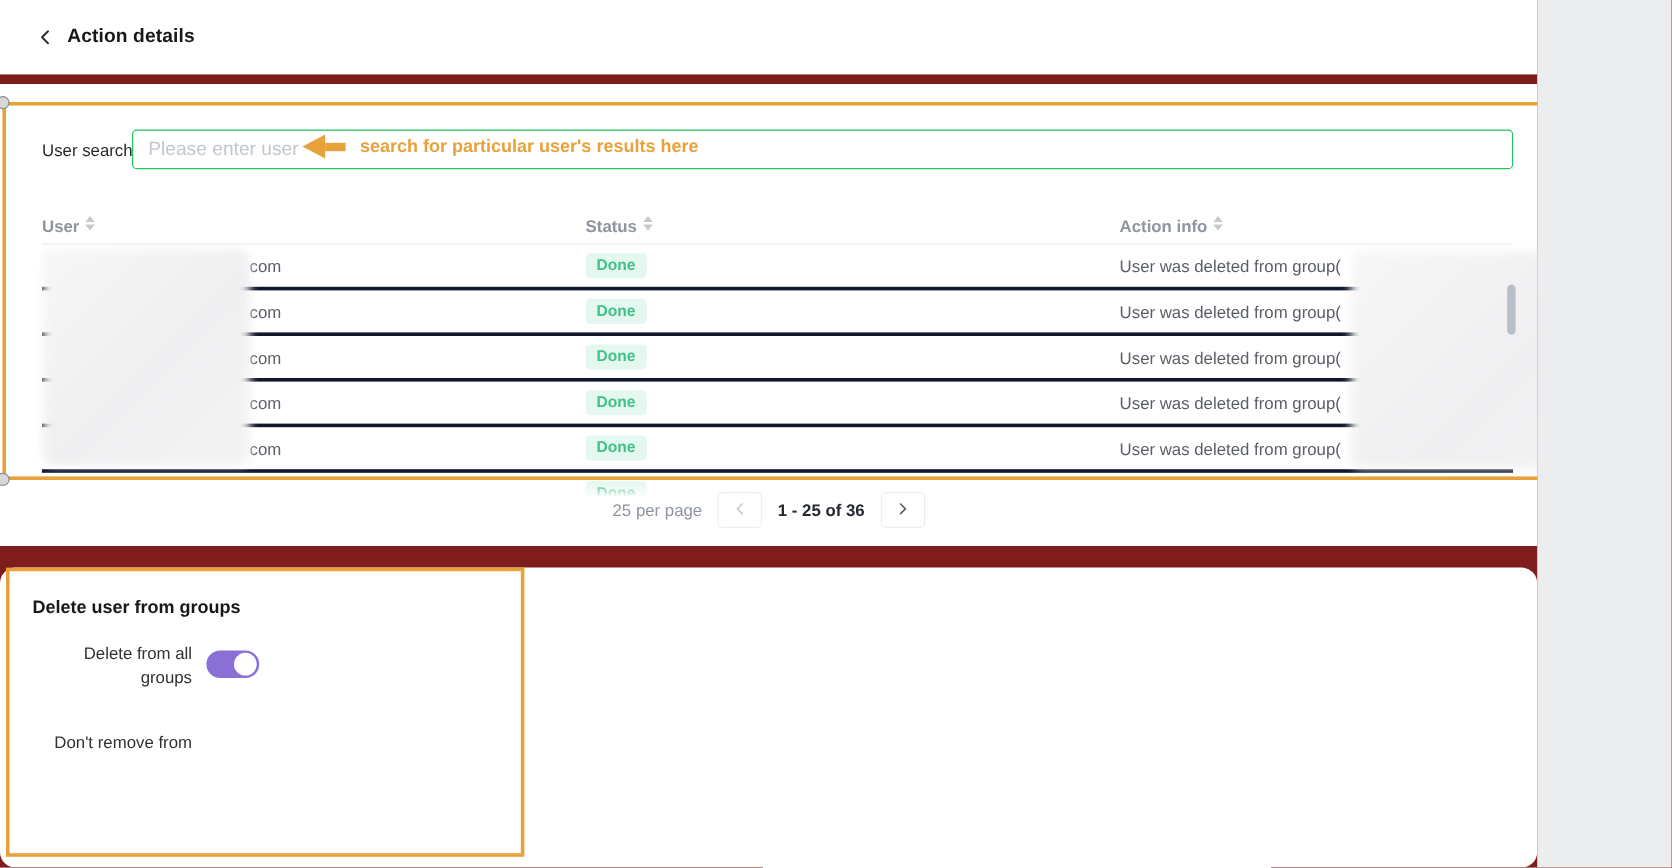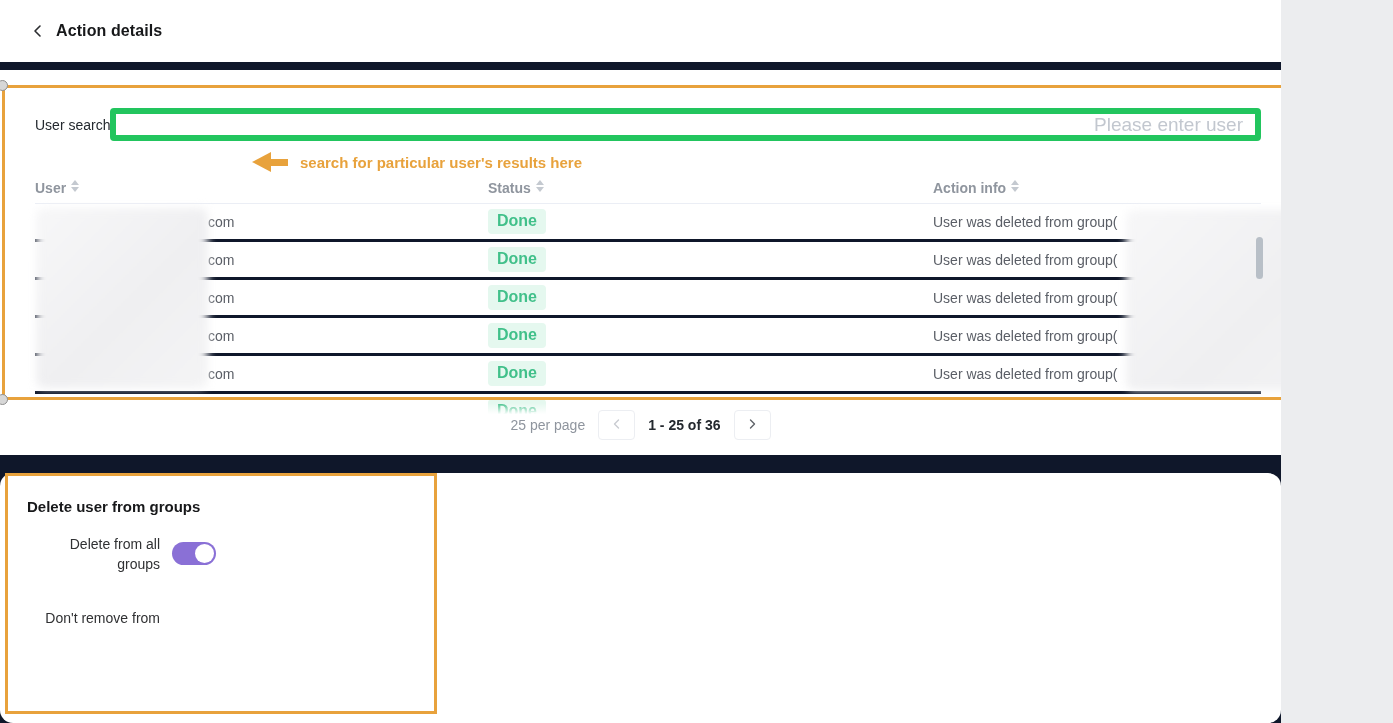--- a/index.html
+++ b/index.html
@@ -1,41 +1,41 @@
 <!DOCTYPE html>
 <html><head>
 <meta charset="utf-8">
 <style>
   * { margin:0; padding:0; box-sizing:border-box; }
   body { background:#ecedef; font-family:"Liberation Sans", sans-serif; }
-  .screen { position:relative; width:1281px; height:723px; background:#0f172a; overflow:hidden; }
+  .screen { position:relative; width:1281px; height:723px; background:#7f1d1d; overflow:hidden; }
 
   
   .header-card { position:absolute; left:0; top:0; width:100%; height:62px; background:#fff; display:flex; align-items:center; padding-left:30px; }
   .back-btn { display:flex; align-items:center; cursor:pointer; background:none; border:none; }
   .back-btn svg { display:block; }
   .page-title { font-size:16px; font-weight:700; color:#17181a; margin-left:10px; letter-spacing:.1px; }
 
   
   .main-card { position:absolute; left:0; top:70px; width:100%; height:385px; background:#fff; }
   .search-row { position:absolute; left:35px; right:20px; top:38px; display:flex; align-items:center; }
   .search-label { font-size:14px; color:#24292f; white-space:nowrap; }
-  .search-input { flex:1; height:33px; border:6px solid #22c55e; border-radius:4px; padding:0 12px; font-size:19px; color:#303133; outline:none; font-family:inherit;text-align:right; }
+  .search-input { flex:1; height:33px; border:1px solid #22c55e; border-radius:4px; padding:0 12px; font-size:16px; color:#303133; outline:none; font-family:inherit; }
   .search-input::placeholder { color:#c2c7cf; }
 
   .table-viewport { position:absolute; left:35px; right:20px; top:102px; height:243px; overflow:hidden; }
   .t-head, .t-row { display:grid; grid-template-columns:453px 445px 1fr; align-items:center; }
   .t-head { height:32px; border-bottom:1px solid #ebeef5; }
   .th { display:flex; align-items:flex-start; gap:5px; font-size:14px; font-weight:700; color:#8f959e; cursor:pointer; }
   .sort-icon { display:inline-flex; flex-direction:column; gap:2px; }
   .sort-icon .car-up { width:0; height:0; border-left:4px solid transparent; border-right:4px solid transparent; border-bottom:5px solid #c4c9d0; }
   .sort-icon .car-dn { width:0; height:0; border-left:4px solid transparent; border-right:4px solid transparent; border-top:5px solid #c4c9d0; }
   .t-row { height:38px; border-bottom:3px solid #0f172a; font-size:14px; color:#5a5e66; }
   .cell-user { padding-left:173px; }
-  .badge-done { display:inline-block; font-size:16px; font-weight:600; color:#41c08a; background:#e5f8ef; border-radius:4px; padding:3px 9px; line-height:1.15; }
+  .badge-done { display:inline-block; font-size:13px; font-weight:600; color:#41c08a; background:#e5f8ef; border-radius:4px; padding:3px 9px; line-height:1.15; }
   .cell-action { white-space:nowrap; }
 
   
   .blur-block { position:absolute; border-radius:8px; filter:blur(4px); background:linear-gradient(135deg,#f7f7f8 0%,#efeff1 55%,#f4f4f5 100%); z-index:5; }
   .mask-users  { left:36px;  top:138px; width:172px; height:180px; }
   .mask-groups { left:1126px; top:140px; width:250px; height:180px; }
   .fade-bottom { position:absolute; left:35px; right:20px; top:333px; height:14px; background:linear-gradient(rgba(255,255,255,0),#fff 80%); z-index:6; }
 
   .scroll-thumb { position:absolute; right:18px; top:167px; width:7px; height:42px; border-radius:4px; background:#b8bfc7; z-index:7; cursor:pointer; }
 
@@ -59,21 +59,21 @@
   .chip-1 .chip-blur { width:126px; } .chip-2 .chip-blur { width:146px; }
 
   
   .ann-box { position:absolute; border:3px solid #e8a23c; z-index:9; }
   .ann-1 { left:2px; top:85px; width:1385px; height:315px; }
   .ann-2 { left:5px; top:473px; width:432px; height:241px; }
   .handle { position:absolute; width:11px; height:11px; border-radius:50%; background:#d7d7d7; border:1px solid #8e8e8e; z-index:10; }
   .h-tl { left:-8px; top:-8px; } .h-tr { right:-8px; top:-8px; }
   .h-bl { left:-8px; bottom:-8px; } .h-br { right:-8px; bottom:-8px; }
   .h-rm { right:-8px; top:calc(50% - 6px); }
-  .ann-arrow { position:absolute; left:252px; top:112px; display:flex; align-items:center; z-index:10;margin-top:40px; }
+  .ann-arrow { position:absolute; left:252px; top:112px; display:flex; align-items:center; z-index:10; }
   .arrow-head { width:0; height:0; border-top:10px solid transparent; border-bottom:10px solid transparent; border-right:19px solid #e8a23c; }
   .arrow-tail { width:17px; height:7px; background:#e8a23c; }
   .arrow-text { margin-left:12px; font-size:15px; font-weight:700; color:#e8a23c; white-space:nowrap; }
 </style>
 </head>
 <body>
 
 <div class="screen">
 
   <div class="header-card">

